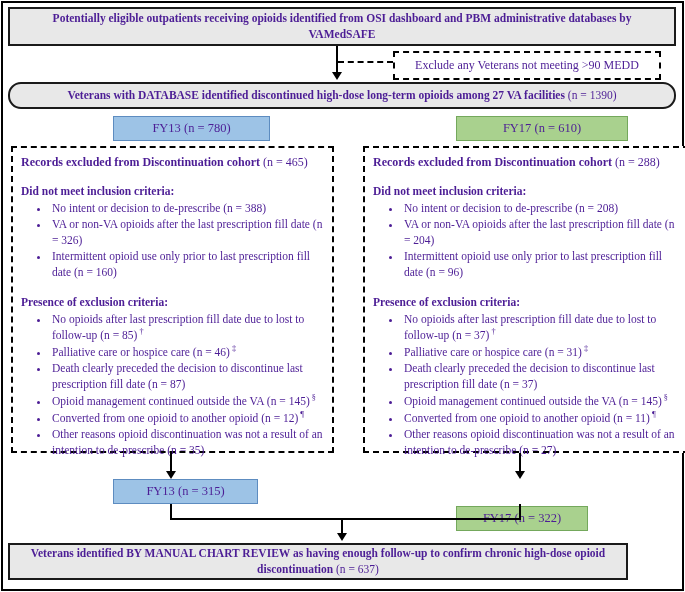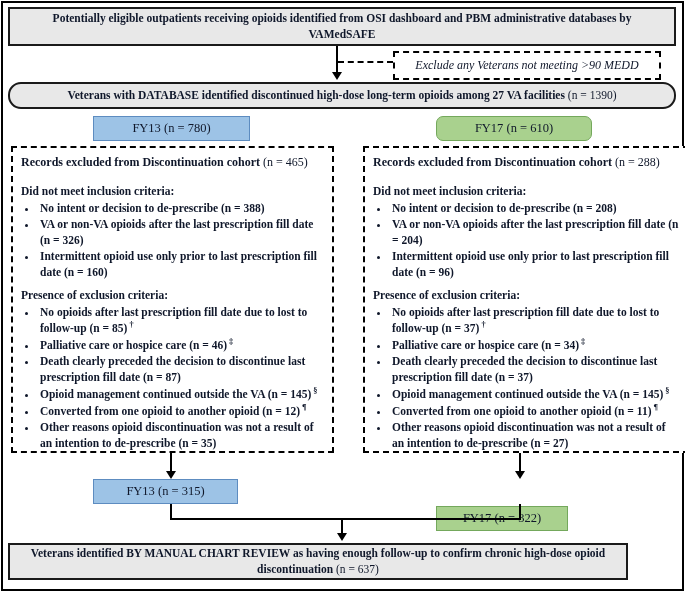--- a/index.html
+++ b/index.html
@@ -1,36 +1,36 @@
 <!DOCTYPE html>
 <html><head>
 <meta charset="utf-8">
 <style>
   html,body { margin:0; padding:0; background:#fff; }
   .canvas {
     position:relative; width:685px; height:592px; background:#fff;
-    font-family:"Liberation Serif","DejaVu Serif",serif; color:#0f172a;
+    font-family:"Liberation Serif","DejaVu Serif",serif; color:#4c1d95;
     overflow:hidden;
   }
   .outer-frame { position:absolute; left:1px; top:1px; right:1px; bottom:1px; border:2px solid #000; pointer-events:none; }
   .box { position:absolute; box-sizing:border-box; }
   .gray  { background:#e8e8e8; border:2px solid #1a1a1a; display:flex; align-items:center; justify-content:center; text-align:center; }
   .gray .inner { padding:1px 8px; font-size:11.5px; line-height:1.35; }
   .b { font-weight:bold; }
-  .fy { display:flex; align-items:center; justify-content:center; font-size:12.5px; }
+  .fy { display:flex; align-items:center; justify-content:center; font-size:12.5px;margin-left:20px; }
   .fy-blue  { background:#9dc3e6; border:1.5px solid #5d8cc0; }
   .fy-green { background:#a9d18e; border:1.5px solid #74a85c; }
   .dashed { background:#fff; border:2px dashed #000; }
-  .exclude-box { display:flex; align-items:center; justify-content:center; font-size:12px; text-align:left;font-style:italic; }
+  .exclude-box { display:flex; align-items:center; justify-content:center; font-size:12px; text-align:left; }
   .excl { padding:7px 8px 4px 8px; font-size:11.5px; line-height:1.32; }
   .excl .hdr { text-align:left; font-size:12px; margin-bottom:13px; }
   .excl .sect { margin:0 0 1px 0; }
-  .excl .sect.later { margin-top:8px; }
+  .excl .sect.later { margin-top:15px; }
   .excl ul { margin:0; padding:0 0 0 17px; }
-  .excl li { margin:0 0 1px 0; padding-left:2px;font-weight:bold; }
+  .excl li { margin:0 0 1px 12px; padding-left:2px; }
   sup.s { font-size:0.72em; vertical-align:super; margin-left:2px; }
   .vl { position:absolute; width:2px; background:#000; }
   .hl { position:absolute; height:2px; background:#000; }
   .ah { position:absolute; width:0; height:0; border-left:5px solid transparent; border-right:5px solid transparent; border-top:8px solid #000; }
   .dashline { position:absolute; height:0; border-top:2px dashed #000; }
 </style>
 </head>
 <body>
 
 <div class="canvas">
@@ -48,21 +48,21 @@
     <span>Exclude any Veterans not meeting &gt;90 MEDD</span>
   </div>
 
   <div class="box gray" style="left:8px; top:82px; width:668px; height:27px;border-radius:13px;">
     <div class="inner"><span class="b">Veterans with DATABASE identified discontinued high-dose long-term opioids among 27 VA facilities</span> <span>(n = 1390)</span></div>
   </div>
 
   <div class="box fy fy-blue" style="left:93px; top:116px; width:157px; height:25px;">
     <span>FY13 (n = 780)</span>
   </div>
-  <div class="box fy fy-green" style="left:436px; top:116px; width:156px; height:25px;border-radius:7px;">
+  <div class="box fy fy-green" style="left:436px; top:116px; width:172px; height:25px;">
     <span>FY17 (n = 610)</span>
   </div>
 
   <div class="box dashed excl" style="left:11px; top:146px; width:323px; height:307px;">
     <div class="hdr"><span class="b">Records excluded from Discontinuation cohort</span> <span>(n = 465)</span></div>
     <div class="sect b">Did not meet inclusion criteria:</div>
     <ul>
       <li><span>No intent or decision to de-prescribe (n = 388)</span><sup class="s"></sup></li>
       <li><span>VA or non-VA opioids after the last prescription fill date (n = 326)</span><sup class="s"></sup></li>
       <li><span>Intermittent opioid use only prior to last prescription fill date (n = 160)</span><sup class="s"></sup></li>
@@ -82,21 +82,21 @@
     <div class="hdr"><span class="b">Records excluded from Discontinuation cohort</span> <span>(n = 288)</span></div>
     <div class="sect b">Did not meet inclusion criteria:</div>
     <ul>
       <li><span>No intent or decision to de-prescribe (n = 208)</span><sup class="s"></sup></li>
       <li><span>VA or non-VA opioids after the last prescription fill date (n = 204)</span><sup class="s"></sup></li>
       <li><span>Intermittent opioid use only prior to last prescription fill date (n = 96)</span><sup class="s"></sup></li>
     </ul>
     <div class="sect b later">Presence of exclusion criteria:</div>
     <ul>
       <li><span>No opioids after last prescription fill date due to lost to follow-up (n = 37)</span><sup class="s">†</sup></li>
-      <li><span>Palliative care or hospice care (n = 34)</span><sup class="s">‡</sup></li>
+      <li><span>Palliative care or hospice care (n = 31)</span><sup class="s">‡</sup></li>
       <li><span>Death clearly preceded the decision to discontinue last prescription fill date (n = 37)</span><sup class="s"></sup></li>
       <li><span>Opioid management continued outside the VA (n = 145)</span><sup class="s">§</sup></li>
       <li><span>Converted from one opioid to another opioid (n = 11)</span><sup class="s">¶</sup></li>
       <li><span>Other reasons opioid discontinuation was not a result of an intention to de-prescribe (n = 27)</span><sup class="s"></sup></li>
     </ul>
   </div>
 
   <div class="vl" style="left:170px; top:453px; height:19px;"></div>
   <div class="ah" style="left:166px; top:471px;"></div>
   <div class="vl" style="left:519px; top:453px; height:19px;"></div>

